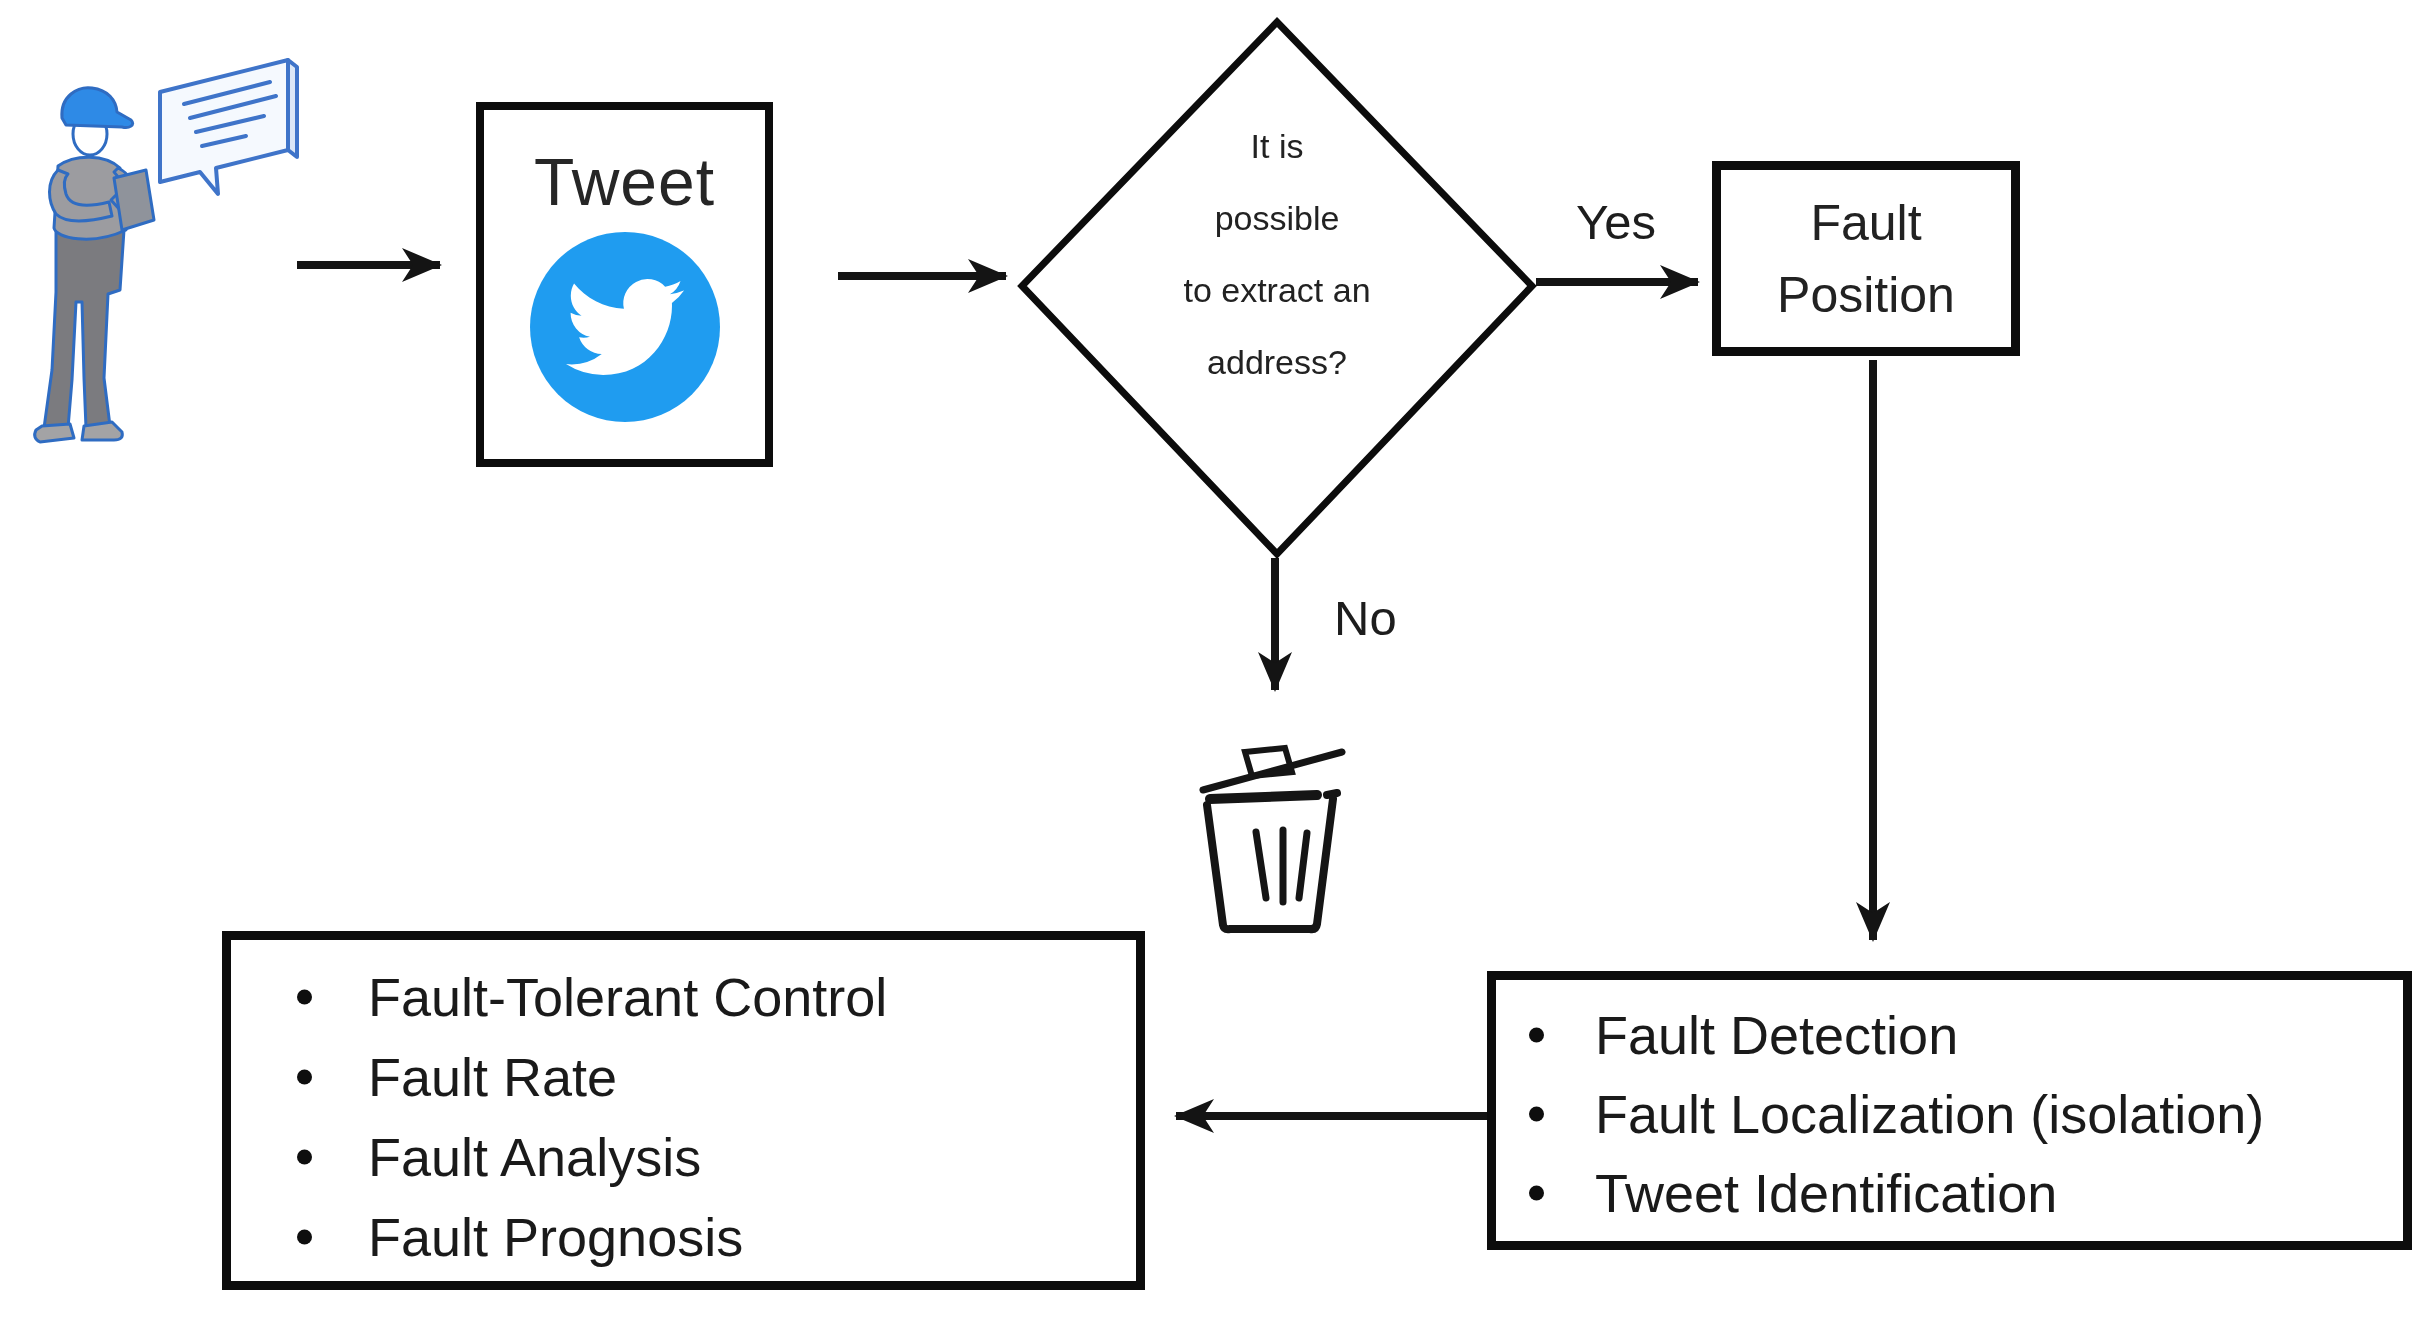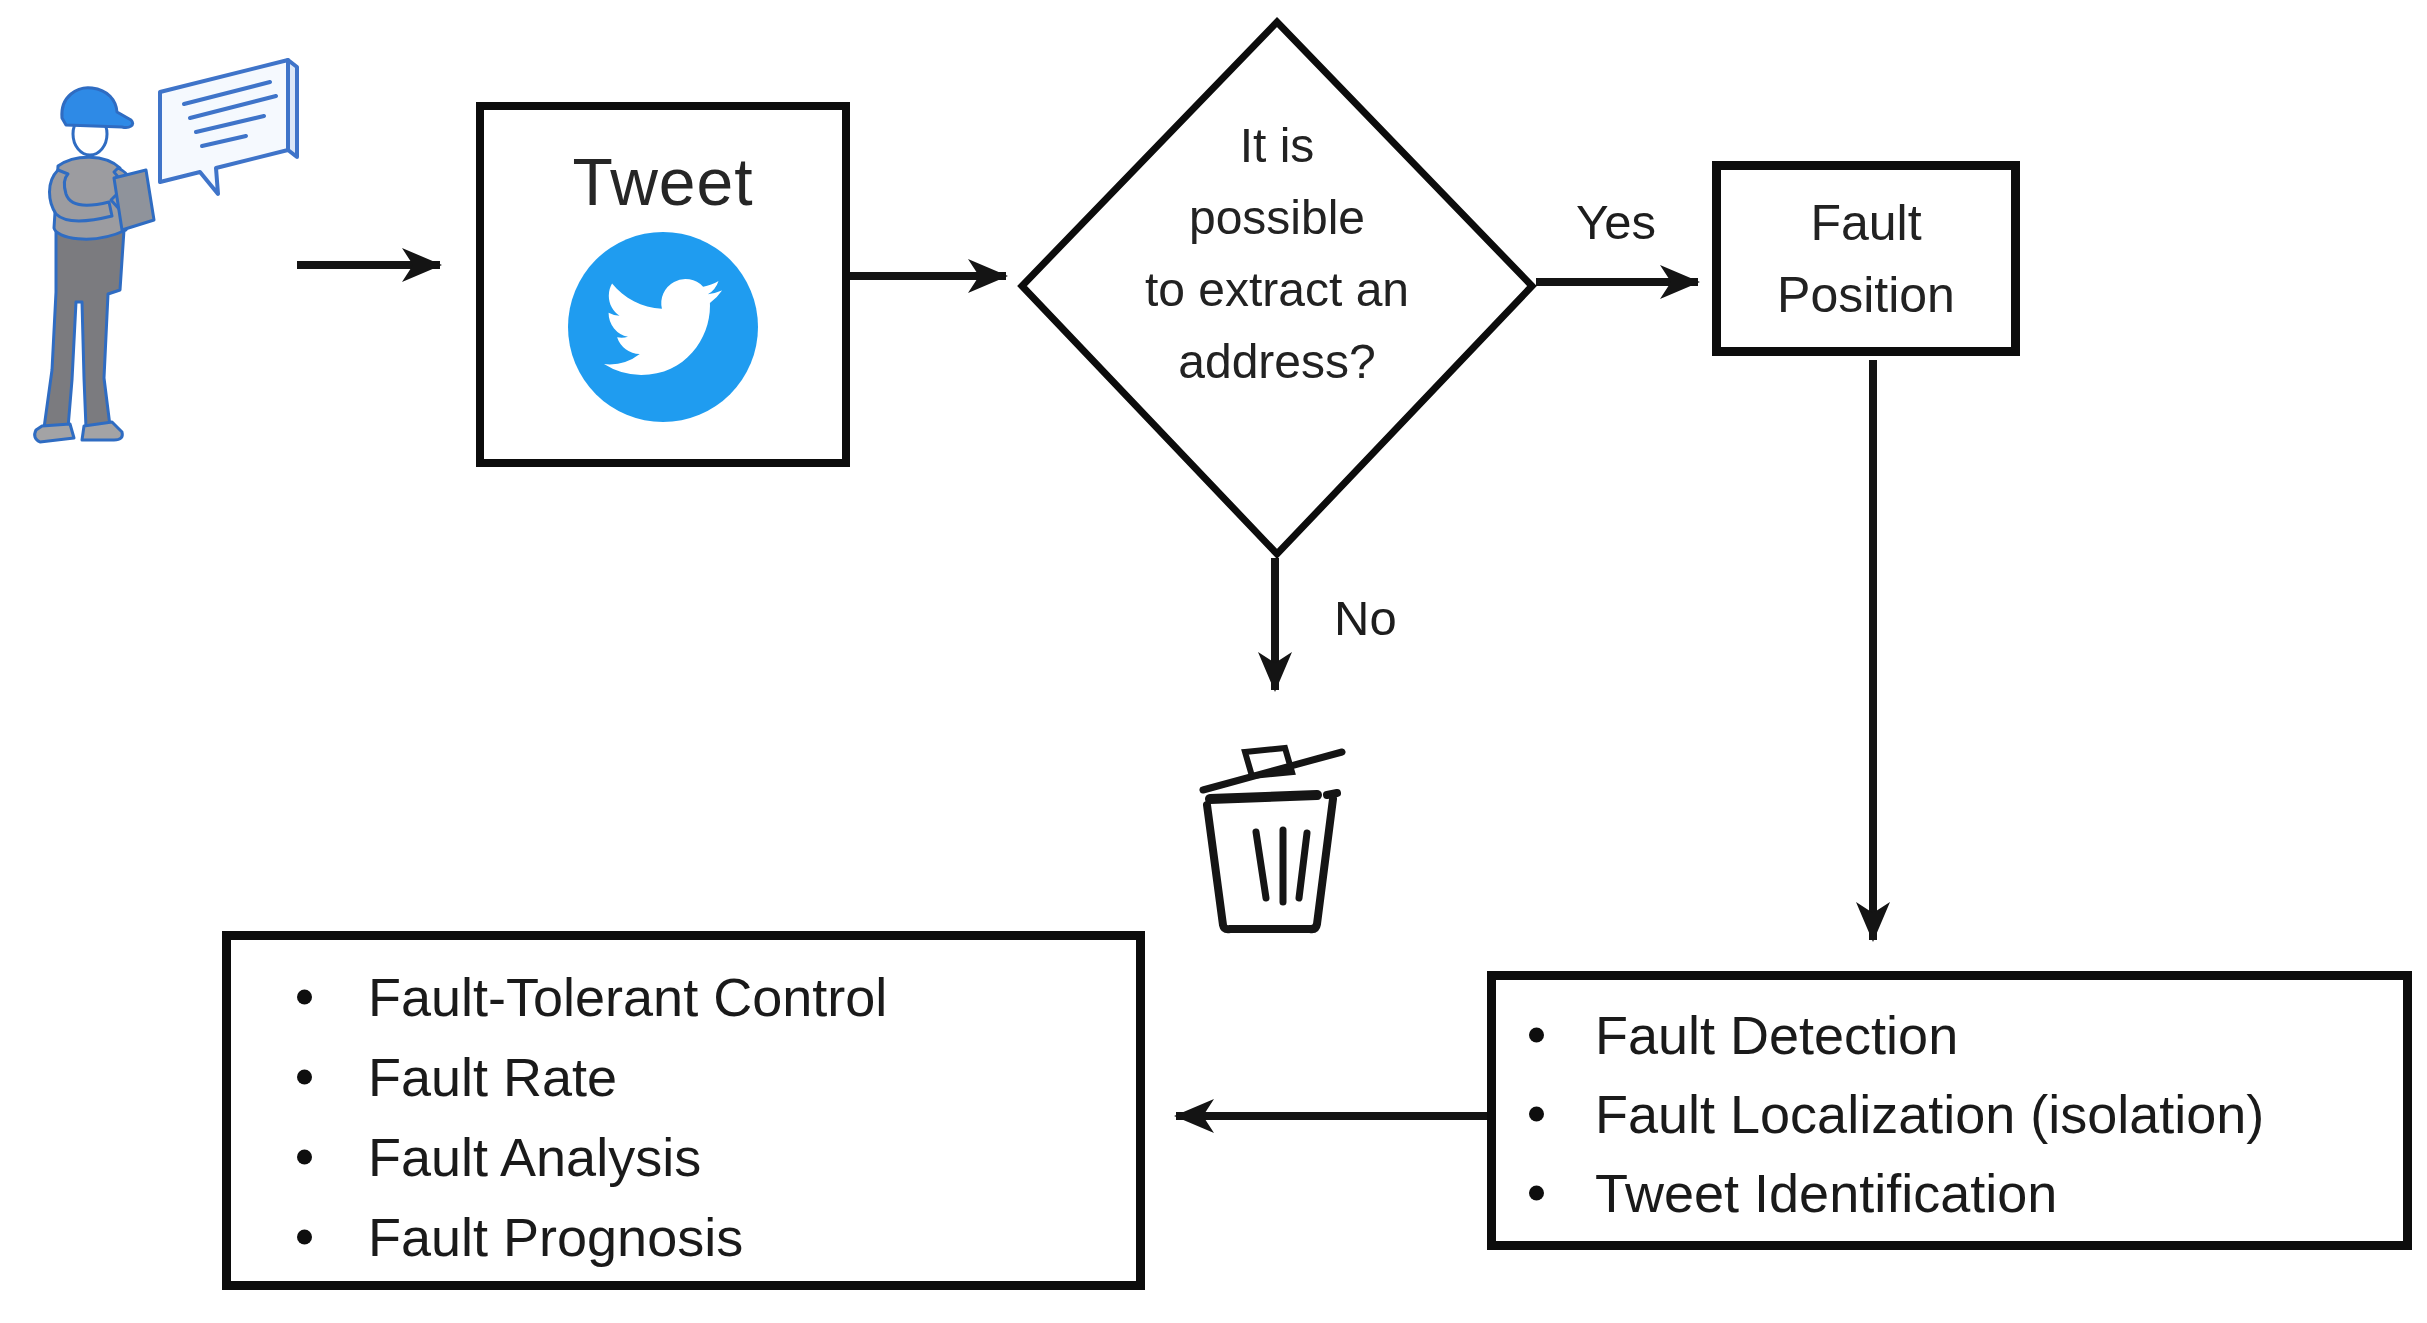--- a/index.html
+++ b/index.html
@@ -7,21 +7,21 @@
     position:relative;width:2427px;height:1323px;background:#ffffff;
     font-family:"Liberation Sans", sans-serif;color:#1c1c1c;overflow:hidden;
   }
   .abs{position:absolute;}
   
   .node-box{
     position:absolute;background:#ffffff;border:9px solid #0c0c0c;
     box-sizing:border-box;
   }
   .tweet-box{
-    left:476px;top:102px;width:374px;height:365px;border-width:8px;
+    left:476px;top:102px;width:297px;height:365px;border-width:8px;
     display:flex;flex-direction:column;align-items:center;
   }
   .tweet-label{
     margin-top:30px;font-size:66px;line-height:84px;color:#262626;
     letter-spacing:1px;
   }
   .twitter-circle{
     margin-top:8px;width:190px;height:190px;border-radius:50%;
     background:#1f9cf0;display:flex;align-items:center;justify-content:center;
   }
@@ -47,21 +47,21 @@
   .analysis-box .bullet-list li{padding-left:87px;}
   .bullet-list li .dot{
     position:absolute;width:15px;height:15px;border-radius:50%;
     background:#0e0e0e;top:50%;transform:translateY(-50%);
   }
   .outcome-box .dot{left:22px;}
   .analysis-box .dot{left:21px;}
   
   .decision-text{
     left:1027px;top:110px;width:500px;text-align:center;
-    font-size:48px;line-height:72px;white-space:pre-line;color:#222;
+    font-size:34px;line-height:72px;white-space:pre-line;color:#222;
   }
   
   .edge-label{font-size:49px;color:#1d1d1d;}
   .yes-label{left:1556px;top:194px;width:120px;text-align:center;}
   .no-label{left:1334px;top:590px;}
   svg{display:block;}
 </style>
 </head>
 <body>
 

